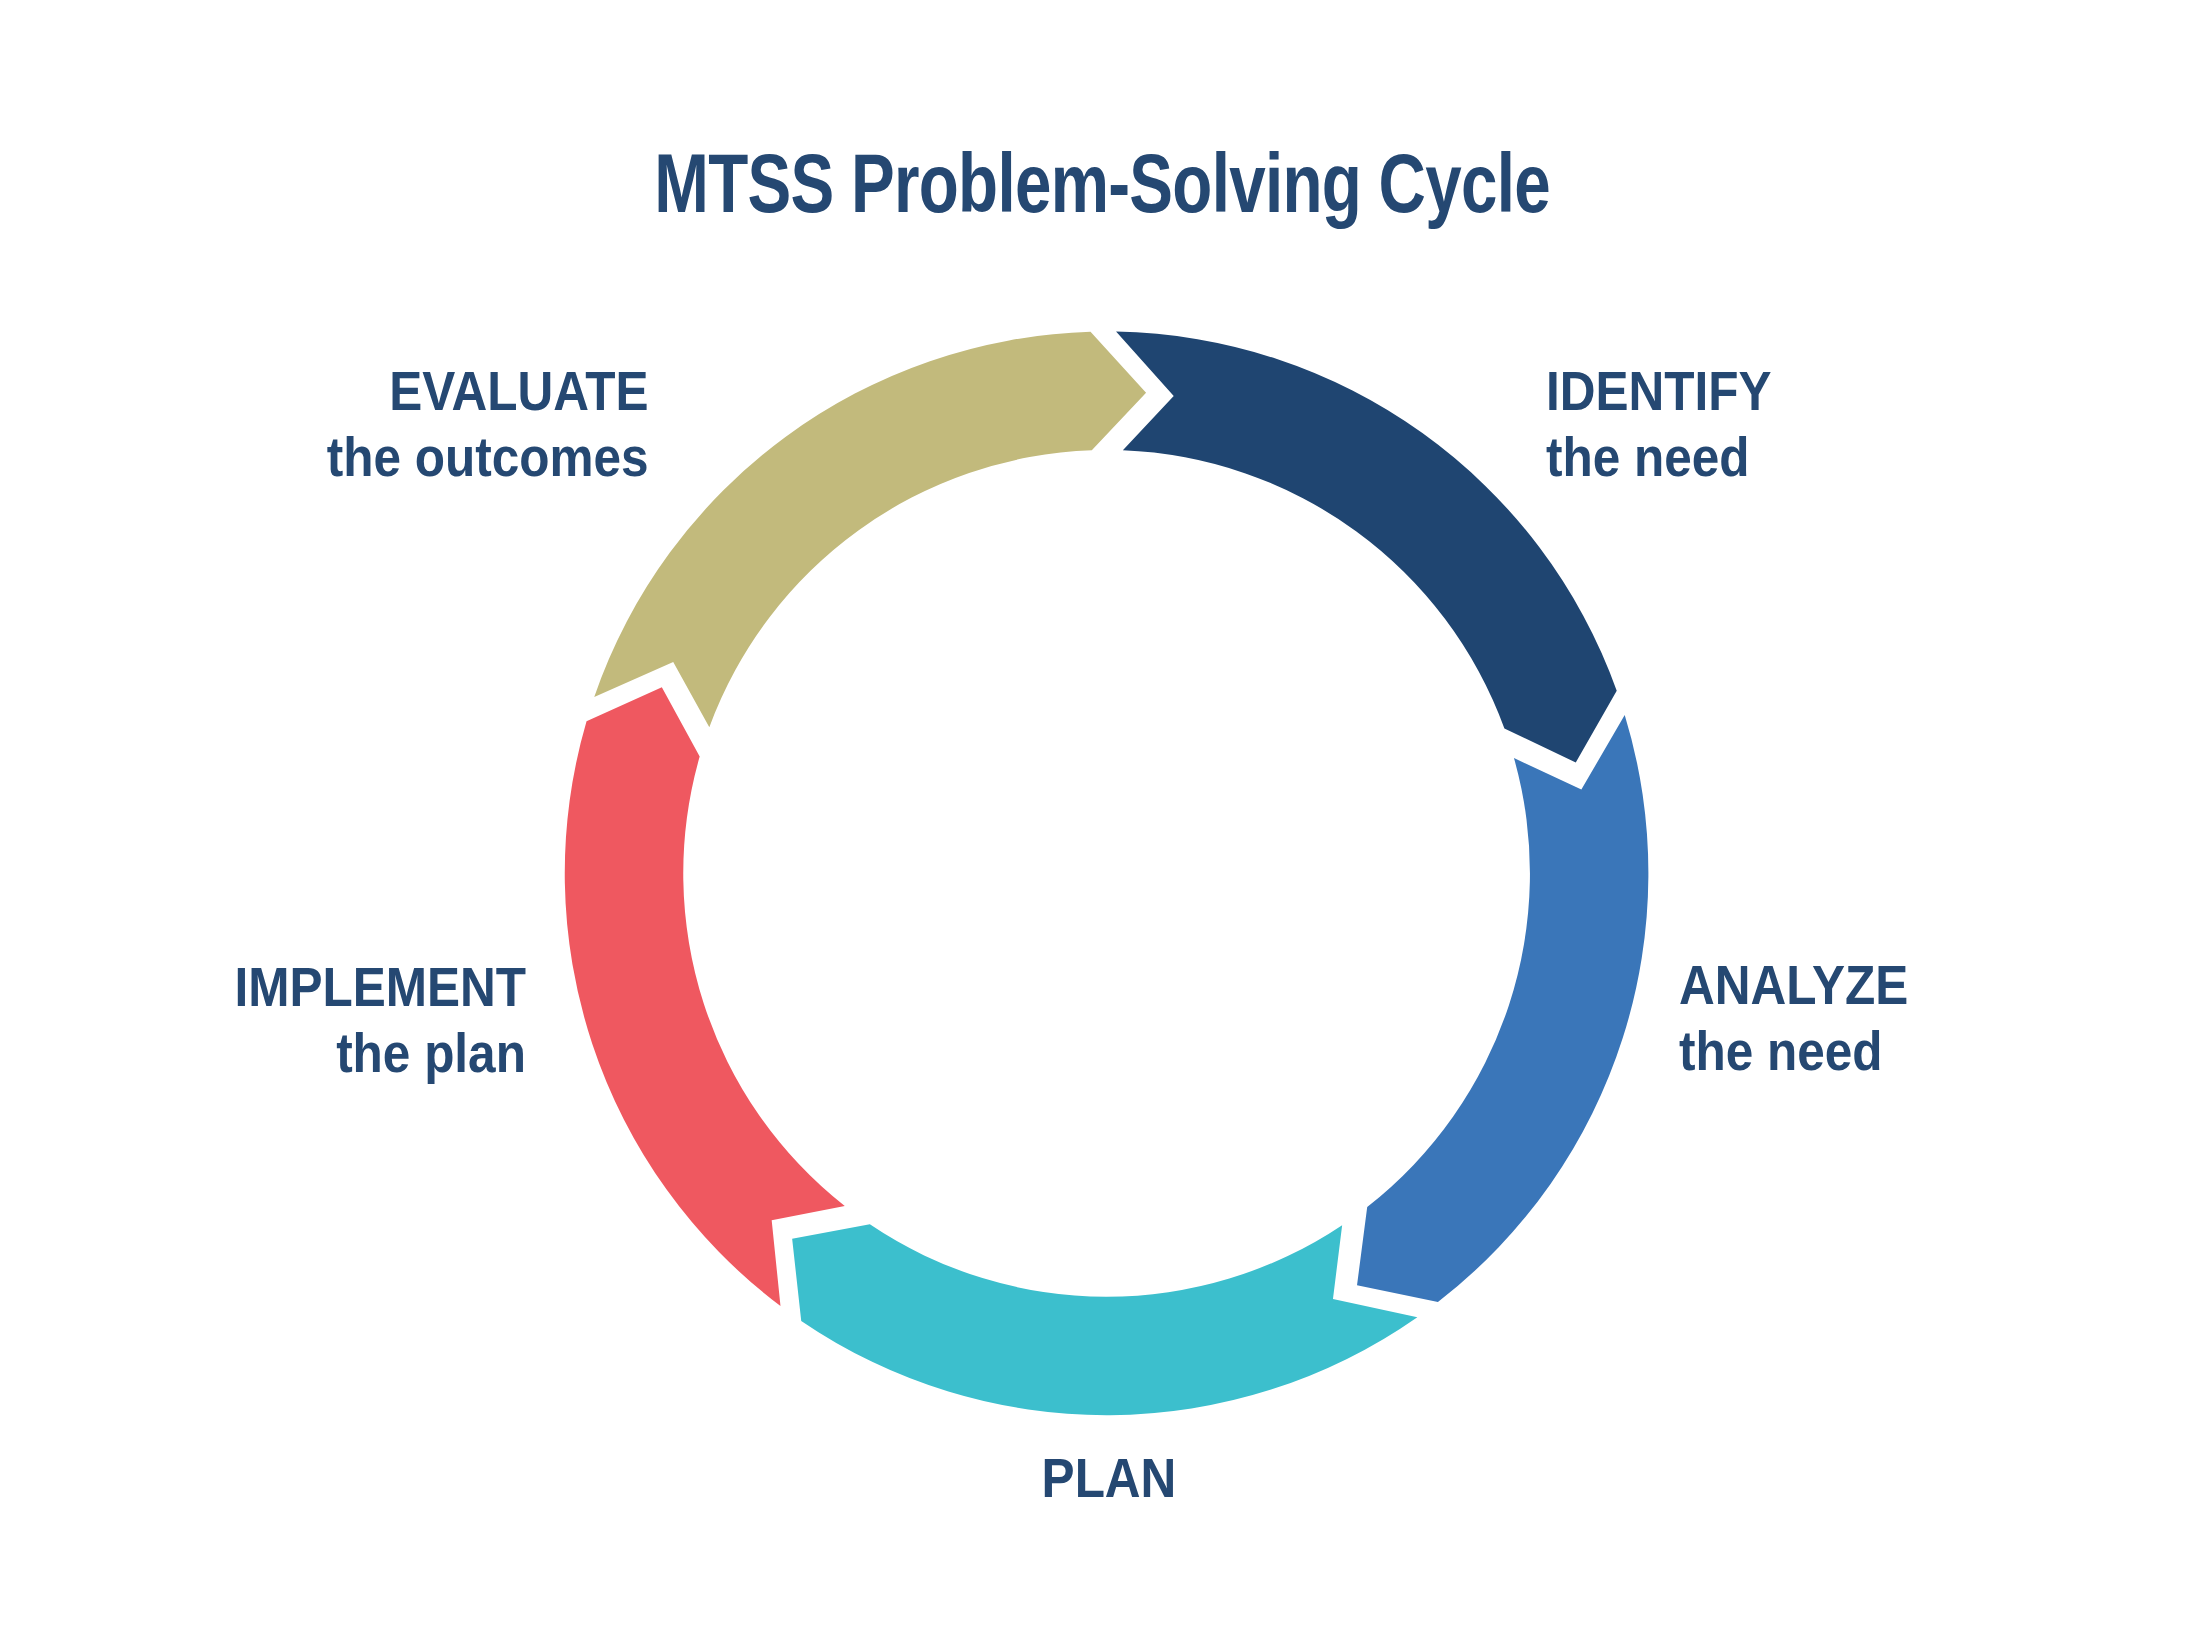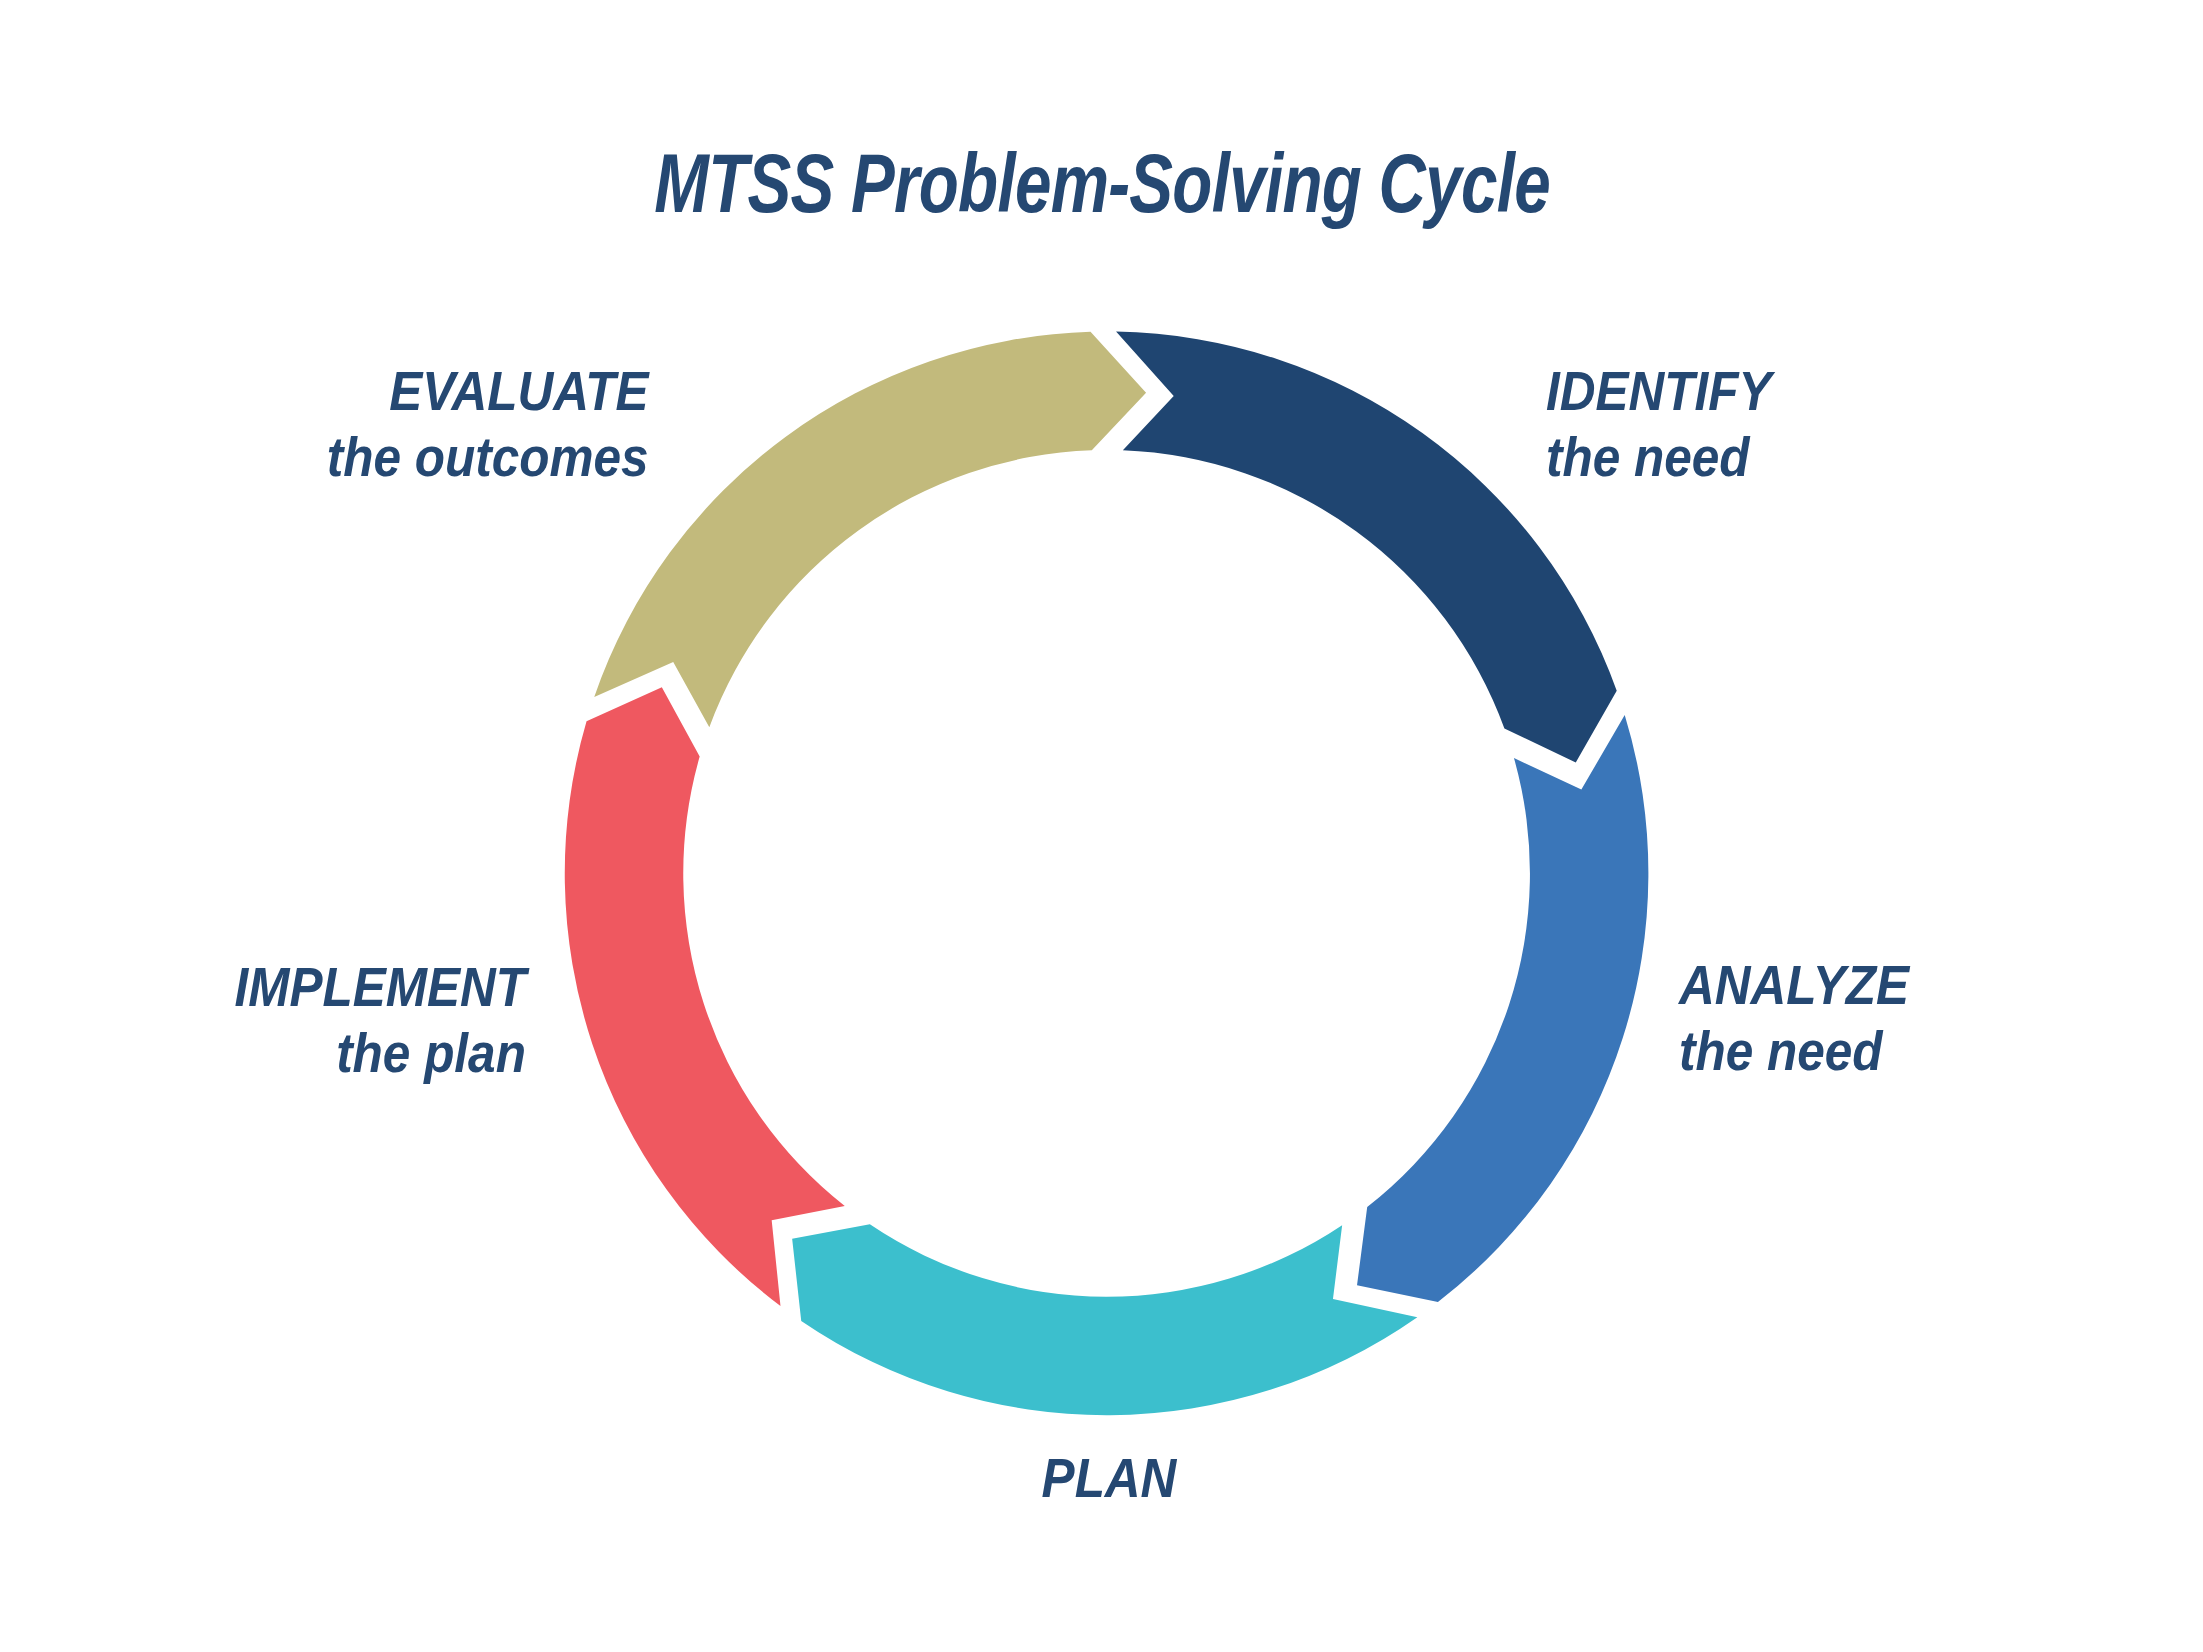--- a/index.html
+++ b/index.html
@@ -3,21 +3,20 @@
 <meta charset="utf-8">
 <style>
   html, body { margin: 0; padding: 0; background: #ffffff; }
   .stage {
     position: relative;
     width: 2204px;
     height: 1653px;
     background: #ffffff;
     overflow: hidden;
     font-family: "Liberation Sans", sans-serif;
-    font-style: italic;
   }
   .title-row {
     position: absolute;
     left: 0; top: 137px;
     width: 2204px;
     text-align: center;
   }
   .title-text {
     display: inline-block;
     font-size: 84px;

